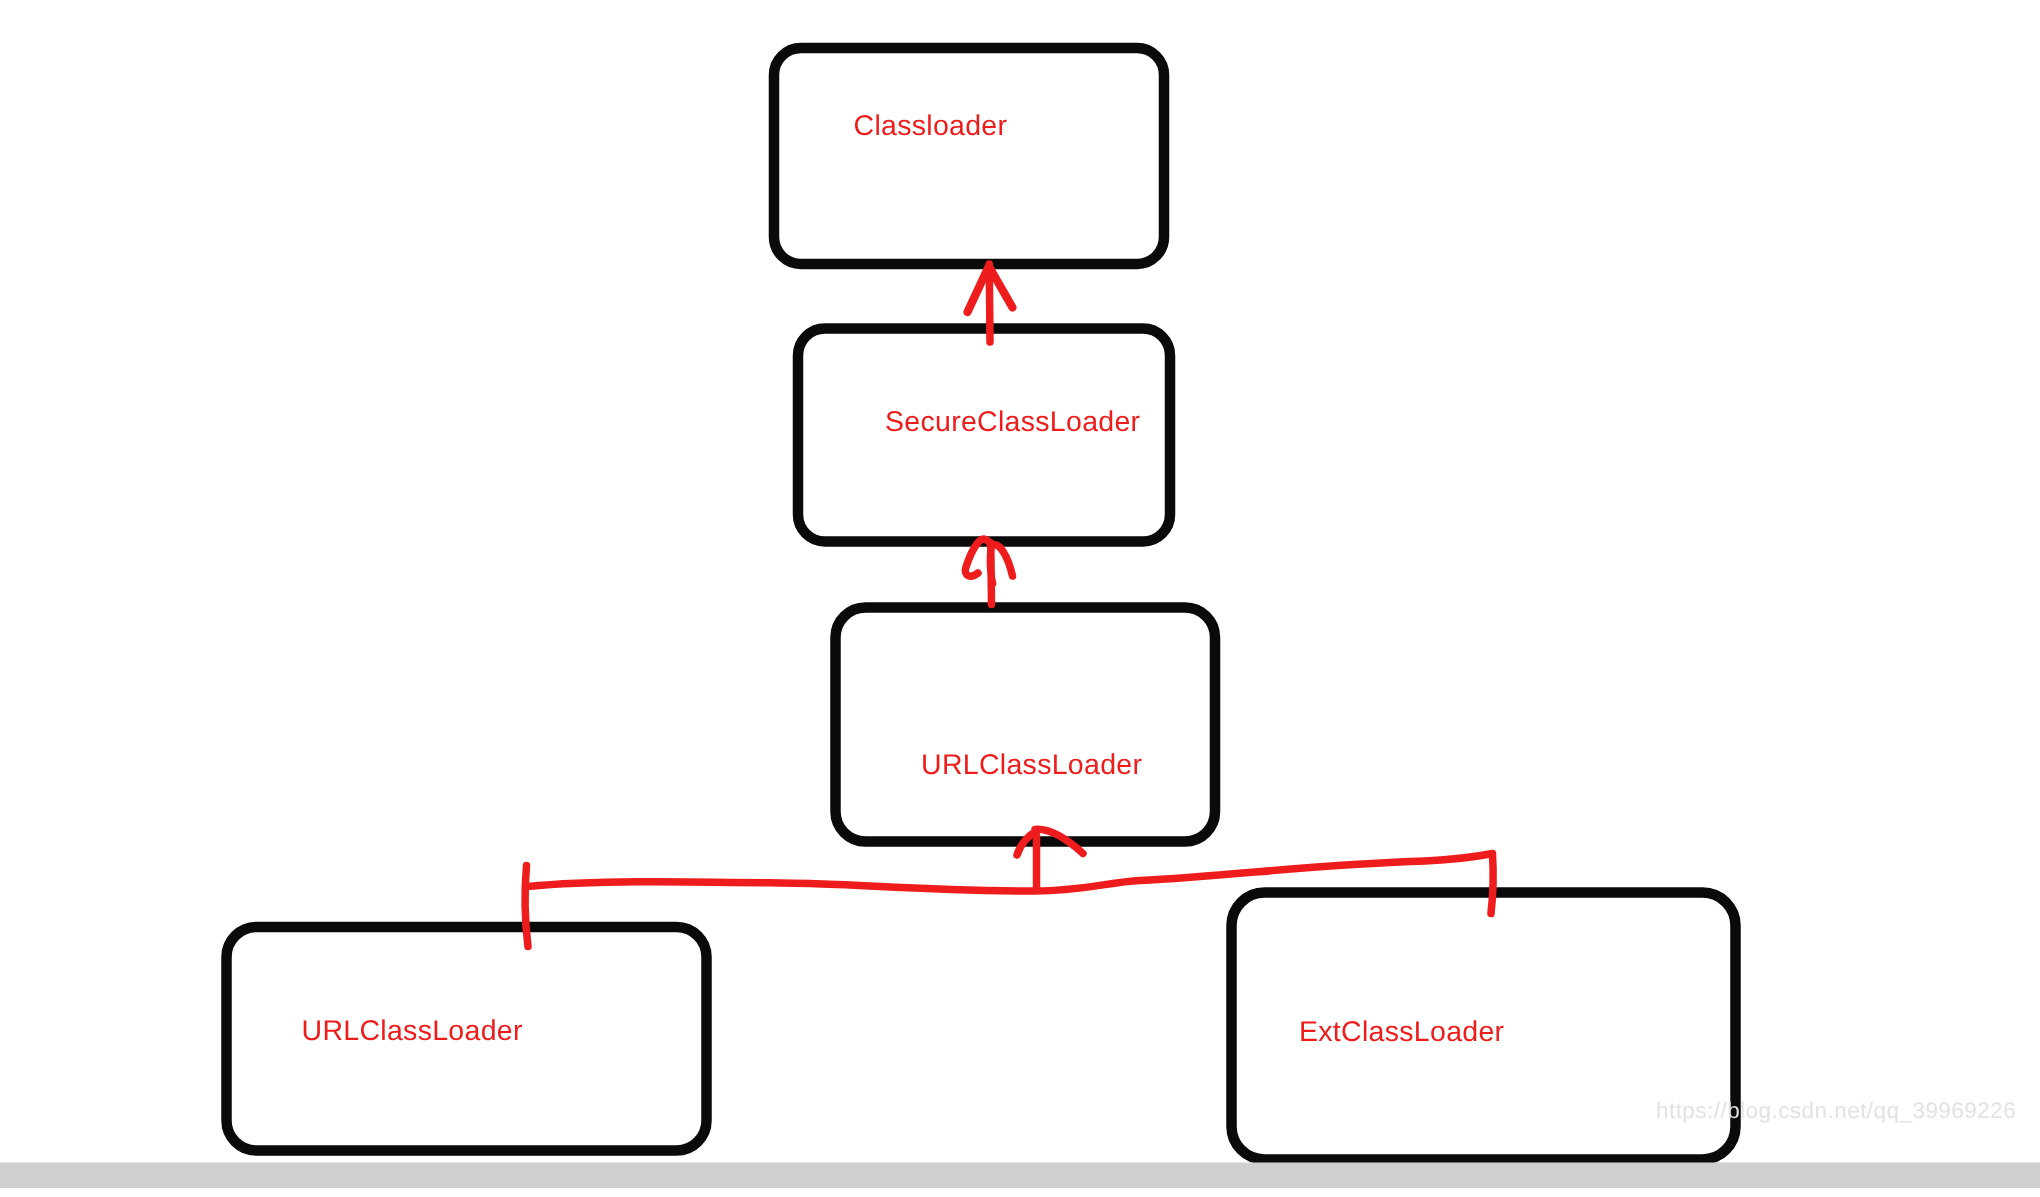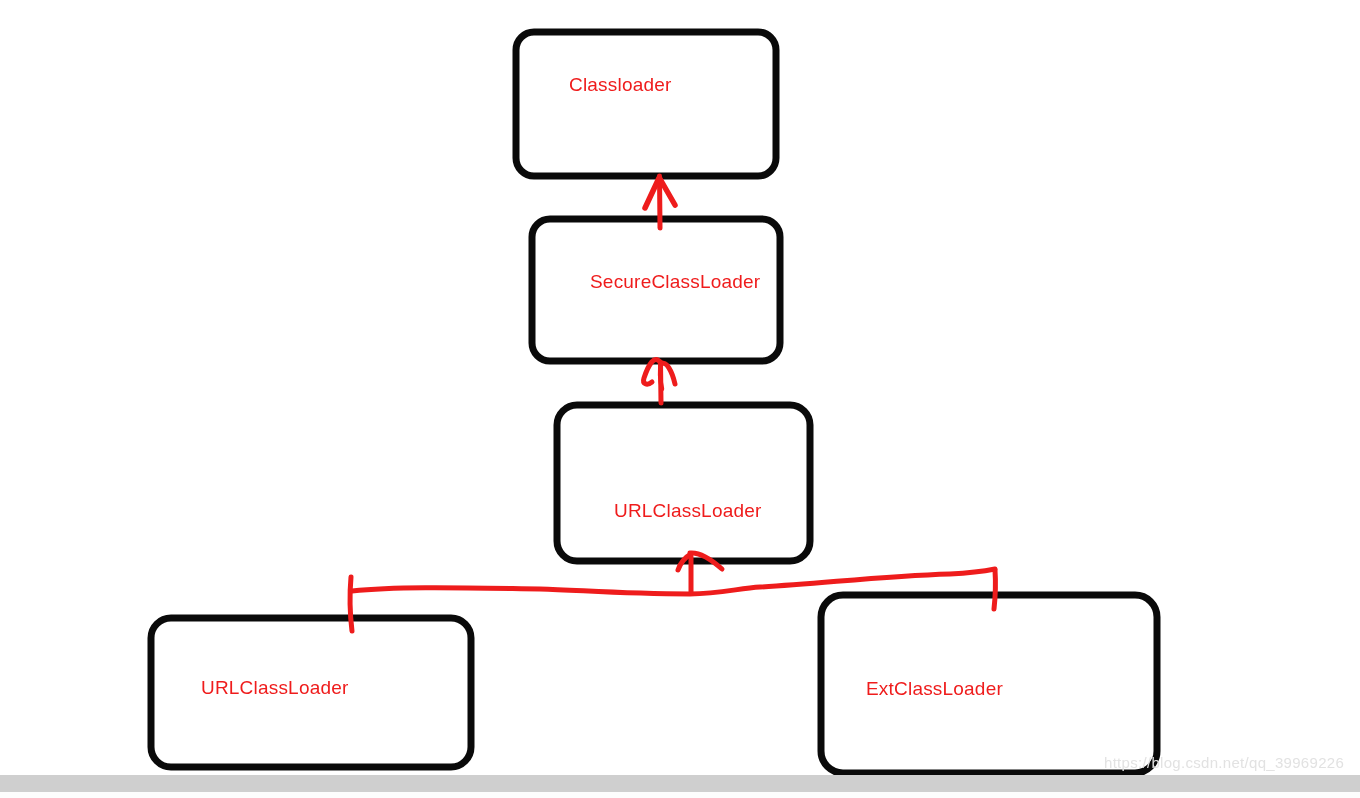--- a/index.html
+++ b/index.html
@@ -54,21 +54,21 @@
     position: absolute;
     left: 0;
     top: 792px;
     width: 1360px;
     height: 6px;
     background: #fdfdfd;
   }
   #watermark {
     position: absolute;
     left: 1104px;
-    top: 754px;
+    top: 732px;
     color: #e2e2e2;
     font-family: "Liberation Sans", sans-serif;
     font-size: 15px;
     letter-spacing: 0.3px;
     white-space: nowrap;
     pointer-events: none;
   }
 </style>
 </head>
 <body>

